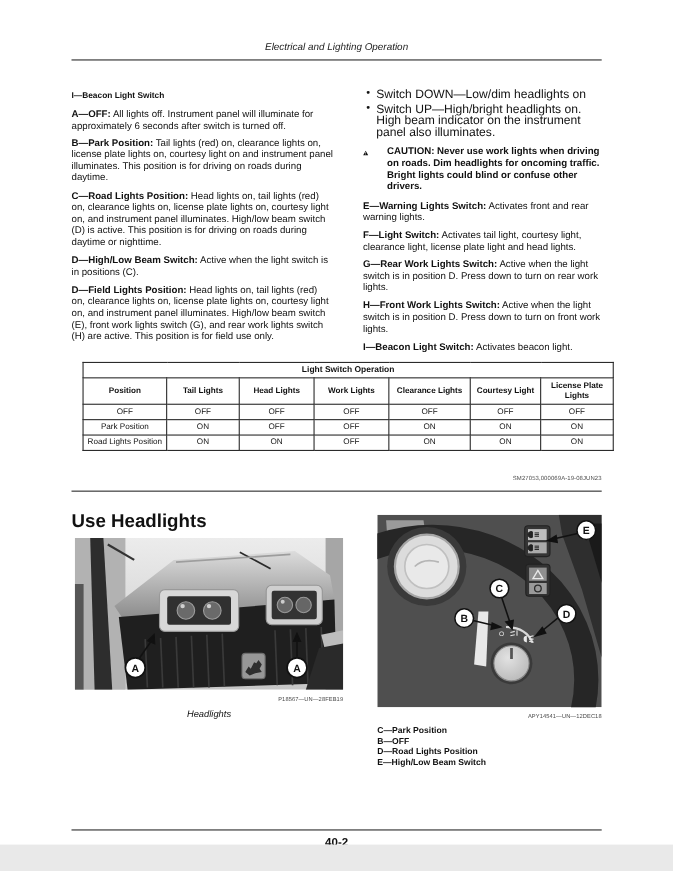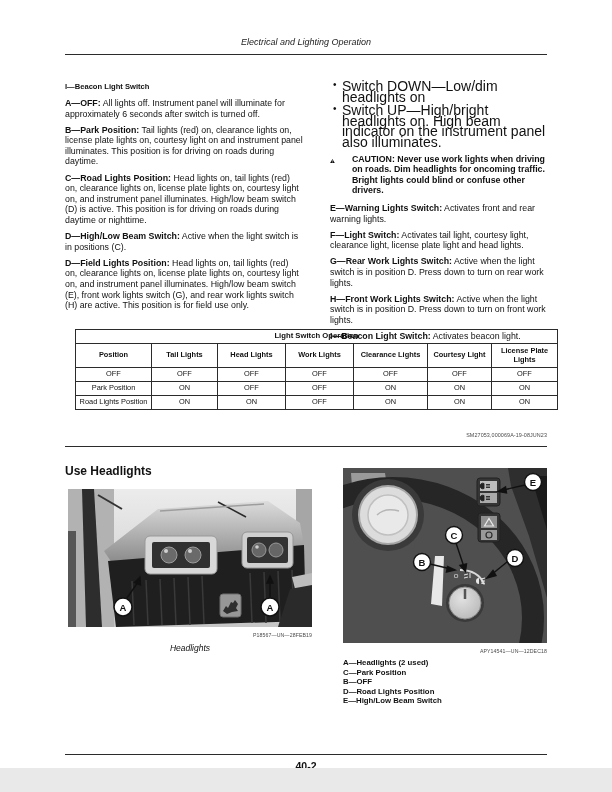--- a/index.html
+++ b/index.html
@@ -11,34 +11,34 @@
   #rule-top{top:54px;}
   #rule-mid{top:446px;}
   #rule-bot{top:754px;}
   .cols{position:absolute;top:78px;left:65px;width:482px;display:flex;gap:27px;}
   .col-l{width:238px;}
   .col-r{width:217px;}
   .subhead{font-size:7.6px;font-weight:bold;margin:4px 0 7px 0;}
   .para{font-size:8.8px;line-height:10.6px;margin:0 0 5.5px 0;text-align:left;}
   .para b{font-weight:bold;}
   ul.bl{list-style:none;margin:3px 0 6px 0;padding:0;}
-  ul.bl li{font-size:14px;line-height:10.6px;margin:0 0 3px 0;padding-left:12px;position:relative;}
+  ul.bl li{font-size:11px;line-height:10.6px;margin:0 0 3px 0;padding-left:12px;position:relative;}
   ul.bl li::before{content:"•";position:absolute;left:3px;top:-1px;font-size:10px;}
   .caution{display:flex;gap:17px;margin:6px 0 7px 0;}
   .caution .ctext{font-size:8.8px;line-height:10.6px;font-weight:bold;}
   table.ls{position:absolute;top:329px;left:75px;width:482px;border-collapse:collapse;
            table-layout:fixed;font-size:7.4px;}
   table.ls td,table.ls th{border:1px solid #2b2b2b;text-align:center;vertical-align:middle;
            padding:1px 2px;line-height:8.8px;}
   table.ls .ttl{font-weight:bold;font-size:7.7px;height:11px;}
   table.ls th{font-weight:bold;height:21px;}
   table.ls td{height:11px;}
   .refcode{position:absolute;top:432px;left:65px;width:482px;text-align:right;
            font-size:5.4px;color:#4a4a4a;letter-spacing:.1px;}
-  .sec-title{position:absolute;top:464px;left:65px;font-size:12px;font-weight:bold;}
+  .sec-title{position:absolute;top:464px;left:65px;font-size:17px;font-weight:bold;}
   .fig{position:absolute;}
   #fig-left{top:489px;left:68px;width:244px;}
   #fig-right{top:468px;left:343px;width:204px;}
   .figcode{font-size:5.2px;color:#4a4a4a;text-align:right;margin-top:1px;letter-spacing:.1px;}
   .figcap{font-size:8.5px;font-style:italic;text-align:center;margin-top:5px;color:#111;}
   .legend{margin-top:4px;}
   .legend div{font-size:7.8px;font-weight:bold;line-height:9.6px;}
   .pageno{position:absolute;top:760px;left:0;width:612px;text-align:center;
           font-size:10.5px;font-weight:bold;}
   svg .callout-txt{font-family:"Liberation Sans",sans-serif;font-size:9.5px;font-weight:bold;fill:#111;}
@@ -299,21 +299,20 @@
         <circle cx="172" cy="90" r="8.5" fill="#fff" stroke="#111" stroke-width="1.4"></circle>
         <text class="callout-txt" x="172" y="93.5" text-anchor="middle">D</text>
       </g>
       <g>
         <circle cx="190" cy="14" r="8.5" fill="#fff" stroke="#111" stroke-width="1.4"></circle>
         <text class="callout-txt" x="190" y="17.5" text-anchor="middle">E</text>
       </g>
     </svg>
     <div class="figcode">APY14541—UN—12DEC18</div>
     <div class="legend">
-      <div>A—Headlights (2 used)</div>
       <div>C—Park Position</div>
       <div>B—OFF</div>
       <div>D—Road Lights Position</div>
       <div>E—High/Low Beam Switch</div>
     </div>
   </div>
 
   <div class="rule" id="rule-bot"></div>
   <div class="pageno">40-2</div>
 

